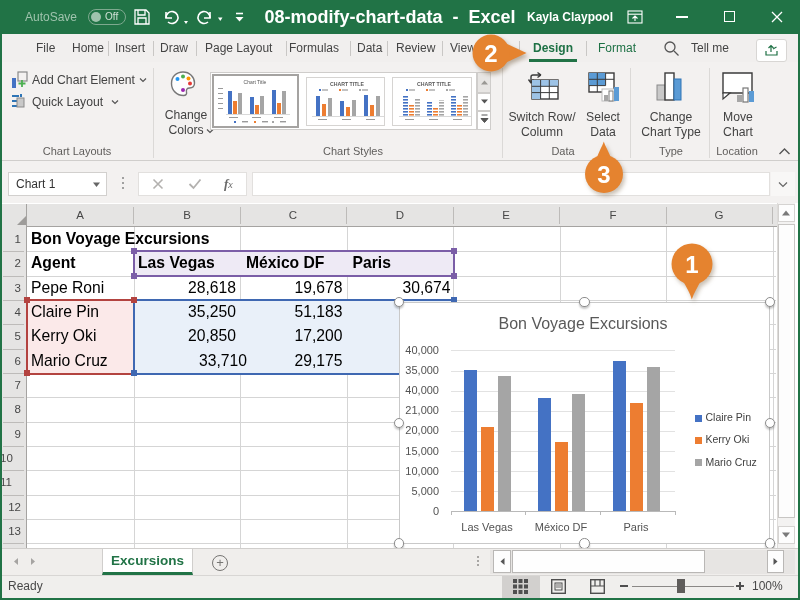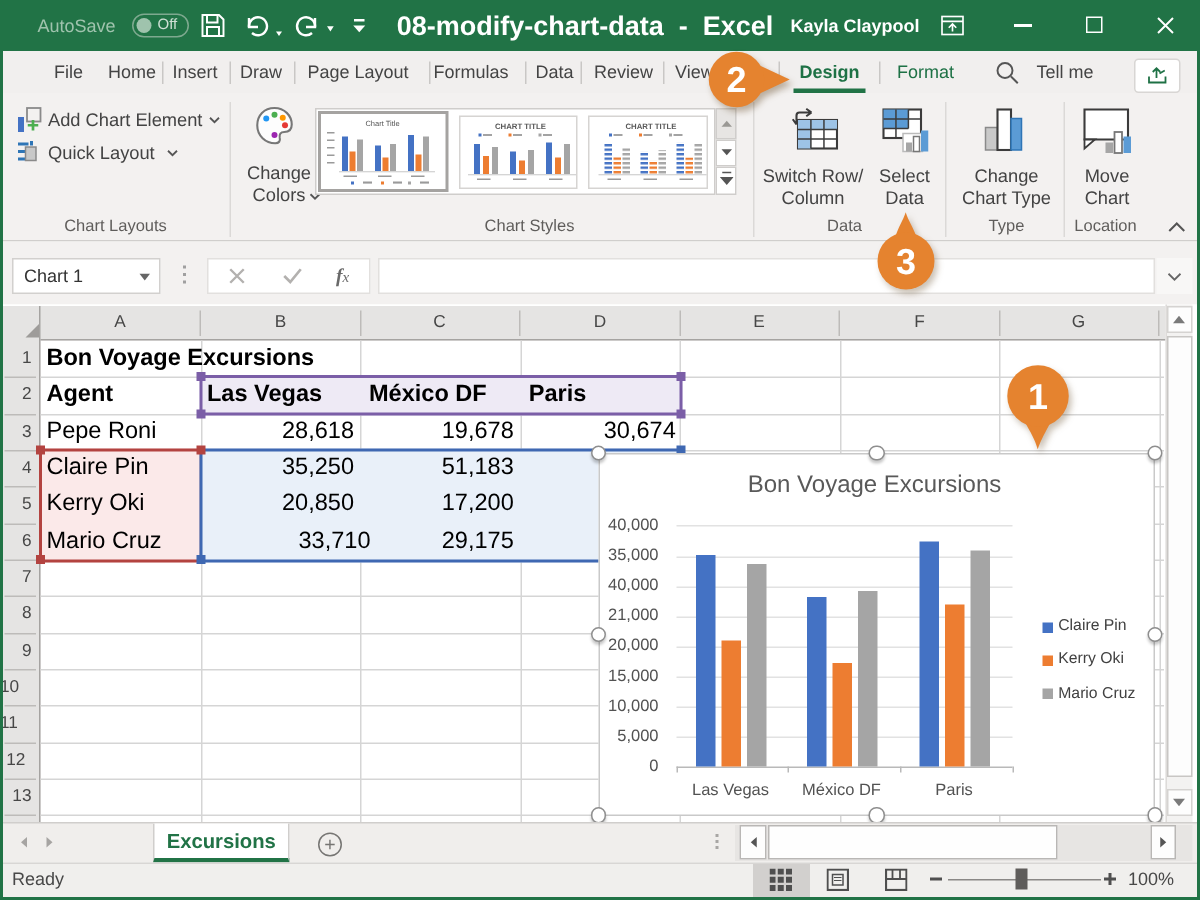--- a/index.html
+++ b/index.html
@@ -338,21 +338,21 @@
 <div class="hdr" style="left:0;top:251.3px;width:21px;height:24px;line-height:24px;text-align:right">2</div>
 <div class="hdr" style="left:0;top:275.7px;width:21px;height:24px;line-height:24px;text-align:right">3</div>
 <div class="hdr" style="left:0;top:300px;width:21px;height:24px;line-height:24px;text-align:right">4</div>
 <div class="hdr" style="left:0;top:324.3px;width:21px;height:24px;line-height:24px;text-align:right">5</div>
 <div class="hdr" style="left:0;top:348.7px;width:21px;height:24px;line-height:24px;text-align:right">6</div>
 <div class="hdr" style="left:0;top:373px;width:21px;height:24px;line-height:24px;text-align:right">7</div>
 <div class="hdr" style="left:0;top:397.3px;width:21px;height:24px;line-height:24px;text-align:right">8</div>
 <div class="hdr" style="left:0;top:421.7px;width:21px;height:24px;line-height:24px;text-align:right">9</div>
 <div class="hdr" style="left:0;top:446px;width:21px;height:24px;line-height:24px;text-align:left">10</div>
 <div class="hdr" style="left:0;top:470.3px;width:21px;height:20px;line-height:24px;text-align:left">11</div>
-<div class="hdr" style="left:0;top:494.7px;width:21px;height:24px;line-height:24px;">12</div>
+<div class="hdr" style="left:0;top:494.7px;width:21px;height:24px;line-height:24px;text-align:right">12</div>
 <div class="hdr" style="left:0;top:519px;width:21px;height:24px;line-height:24px;text-align:right">13</div>
 
 <div class="ab" style="left:3px;top:251.3px;width:21px;height:1px;background:#bdbbb9"></div>
 <div class="ab" style="left:3px;top:275.7px;width:21px;height:1px;background:#bdbbb9"></div>
 <div class="ab" style="left:3px;top:300px;width:21px;height:1px;background:#bdbbb9"></div>
 <div class="ab" style="left:3px;top:324.3px;width:21px;height:1px;background:#bdbbb9"></div>
 <div class="ab" style="left:3px;top:348.7px;width:21px;height:1px;background:#bdbbb9"></div>
 <div class="ab" style="left:3px;top:373px;width:21px;height:1px;background:#bdbbb9"></div>
 <div class="ab" style="left:3px;top:397.3px;width:21px;height:1px;background:#bdbbb9"></div>
 <div class="ab" style="left:3px;top:421.7px;width:21px;height:1px;background:#bdbbb9"></div>

